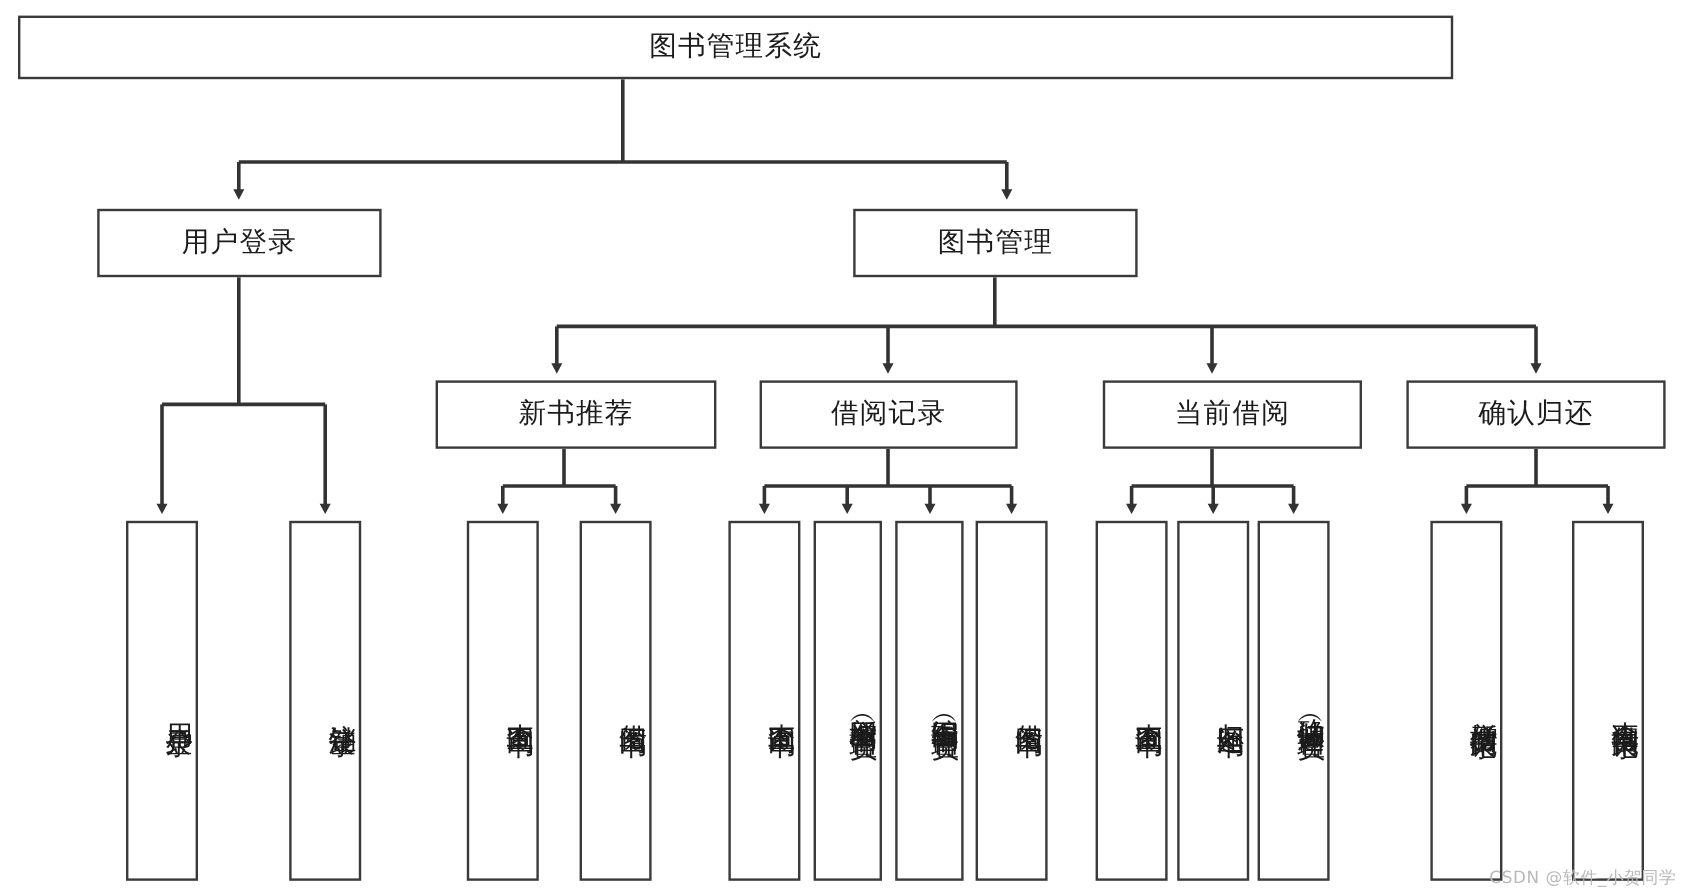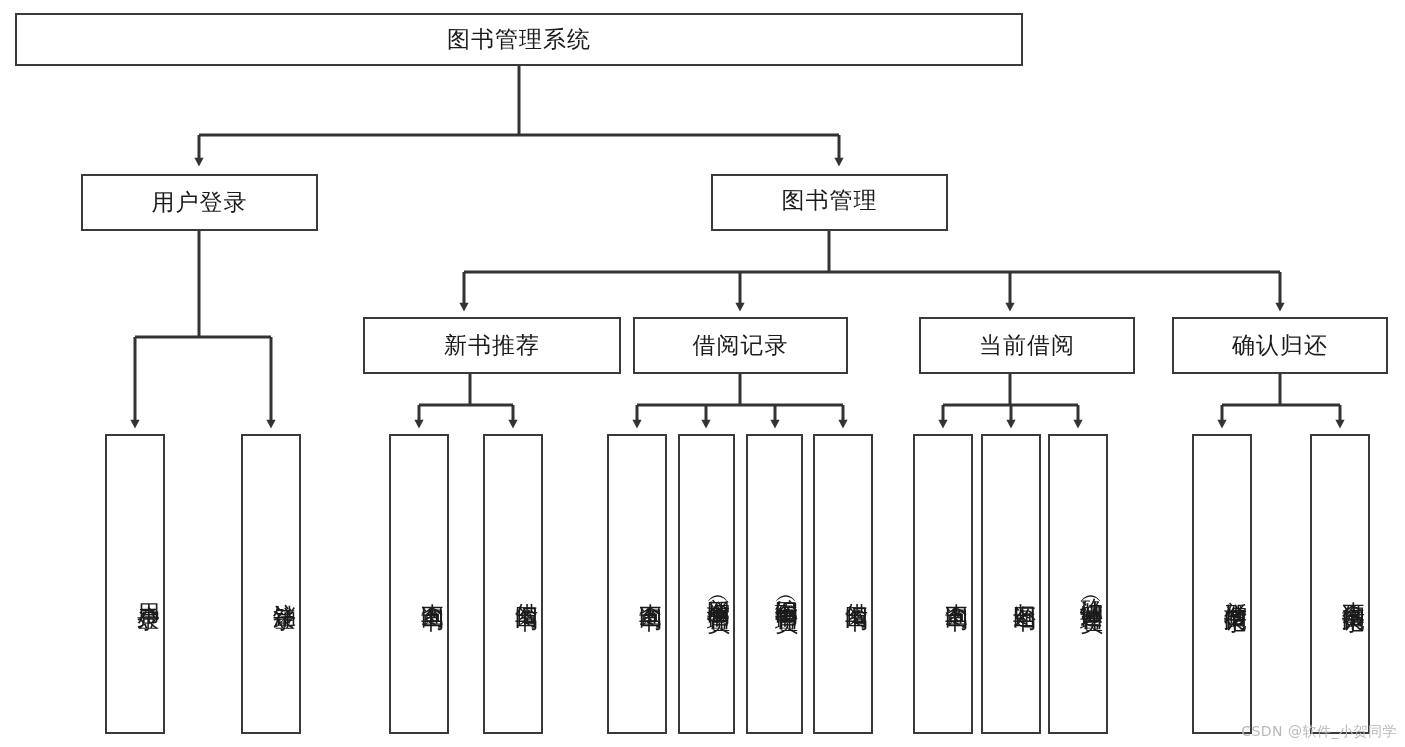--- a/index.html
+++ b/index.html
@@ -114,32 +114,32 @@
       <path d="M 1011 405 L 1011 424" marker-end="url(#arrow)"></path>
       <path d="M 1078 405 L 1078 424" marker-end="url(#arrow)"></path>
 
       <path d="M 1280 374 L 1280 405"></path>
       <path d="M 1222 405 L 1340 405"></path>
       <path d="M 1222 405 L 1222 424" marker-end="url(#arrow)"></path>
       <path d="M 1340 405 L 1340 424" marker-end="url(#arrow)"></path>
     </g>
   </svg>
 
-  <div class="node horiz" style="left:15px; top:13px; width:1008px; height:53px;">
+  <div class="node horiz" style="left:15px; top:13px; width:1196px; height:53px;">
     <span>图书管理系统</span>
   </div>
 
   <div class="node horiz" style="left:81px; top:174px; width:237px; height:57px;">
     <span>用户登录</span>
   </div>
-  <div class="node horiz" style="left:711px; top:174px; width:237px; height:57px;font-family:Liberation Mono, monospace;">
+  <div class="node horiz" style="left:711px; top:174px; width:237px; height:57px;">
     <span>图书管理</span>
   </div>
 
-  <div class="node horiz" style="left:363px; top:317px; width:258px; height:57px;">
+  <div class="node horiz" style="left:363px; top:317px; width:234px; height:57px;">
     <span>新书推荐</span>
   </div>
   <div class="node horiz" style="left:633px; top:317px; width:215px; height:57px;">
     <span>借阅记录</span>
   </div>
   <div class="node horiz" style="left:902px; top:317px; width:216px; height:57px;margin-left:17px;">
     <span>当前借阅</span>
   </div>
   <div class="node horiz" style="left:1172px; top:317px; width:216px; height:57px;">
     <span>确认归还</span>

